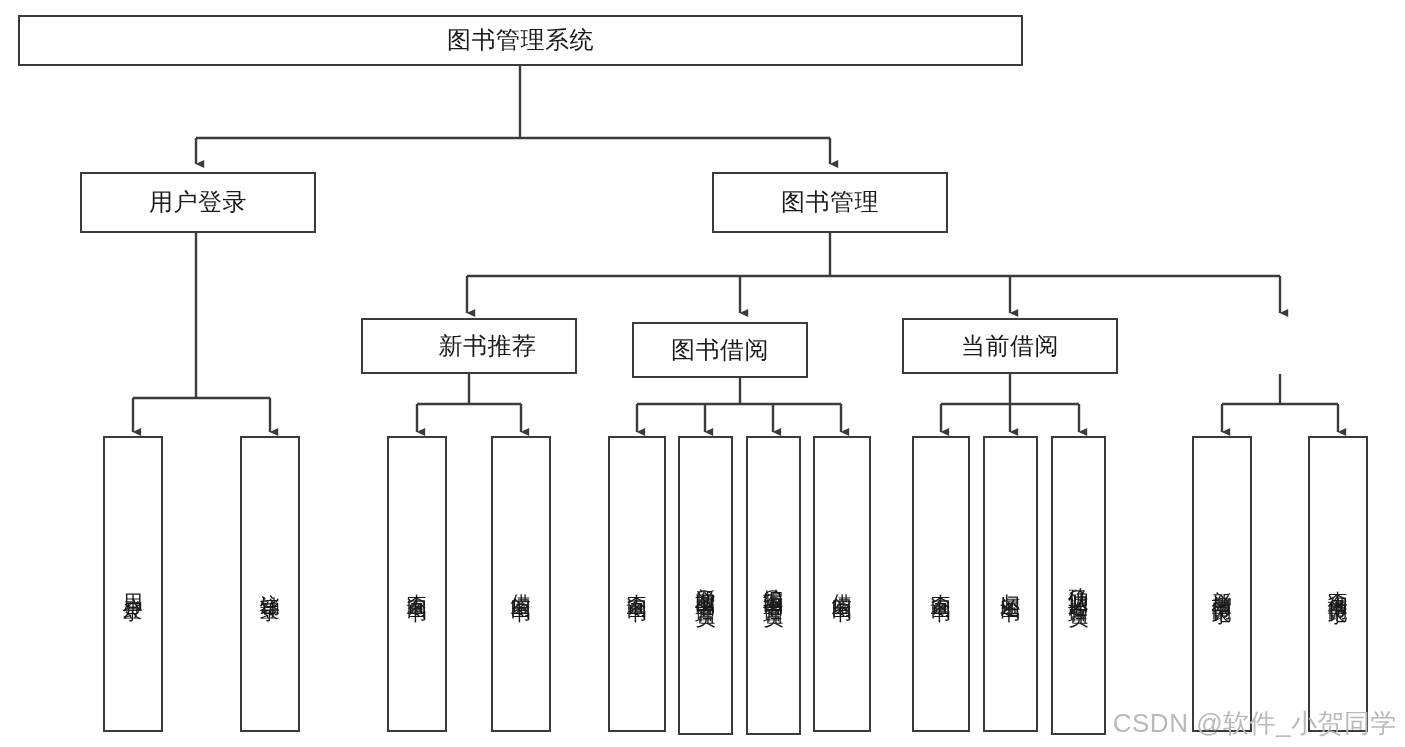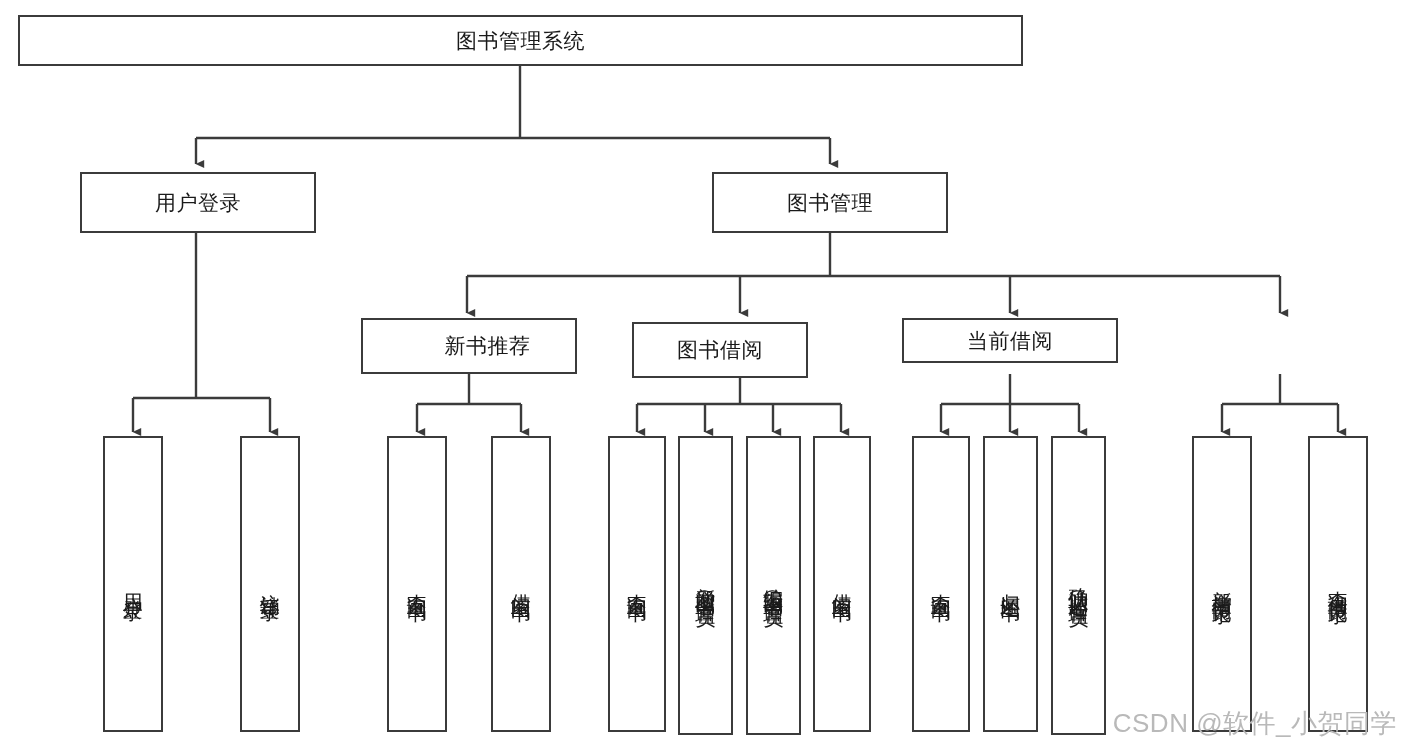--- a/index.html
+++ b/index.html
@@ -31,21 +31,21 @@
     position: absolute;
     box-sizing: border-box;
     border: 2px solid #3b3b3b;
     background: #ffffff;
     display: flex;
     align-items: center;
     justify-content: center;
     color: #1a1a1a;
   }
   .node .label {
-    font-size: 21px;
+    font-size: 24px;
     line-height: 1.12;
     letter-spacing: 0.5px;
     white-space: nowrap;
   }
   .node.horizontal .label {
     writing-mode: horizontal-tb;
   }
   .node.vertical {
     align-items: center;
     justify-content: center;
@@ -132,21 +132,21 @@
   <div class="node horizontal" style="left:712px; top:172px; width:236px; height:61px;">
     <span class="label">图书管理</span>
   </div>
 
   <div class="node horizontal" style="left:361px; top:318px; width:216px; height:56px;padding-left:37px;">
     <span class="label">新书推荐</span>
   </div>
   <div class="node horizontal" style="left:632px; top:322px; width:176px; height:56px;">
     <span class="label">图书借阅</span>
   </div>
-  <div class="node horizontal" style="left:902px; top:318px; width:216px; height:45px;">
+  <div class="node horizontal" style="left:902px; top:318px; width:216px; height:56px;">
     <span class="label">当前借阅</span>
   </div>
 
   <div class="node vertical" style="left:103px; top:436px; width:60px; height:296px;">
     <span class="label">用户登录</span>
   </div>
   <div class="node vertical" style="left:240px; top:436px; width:60px; height:296px;">
     <span class="label">注销登录</span>
   </div>
 

